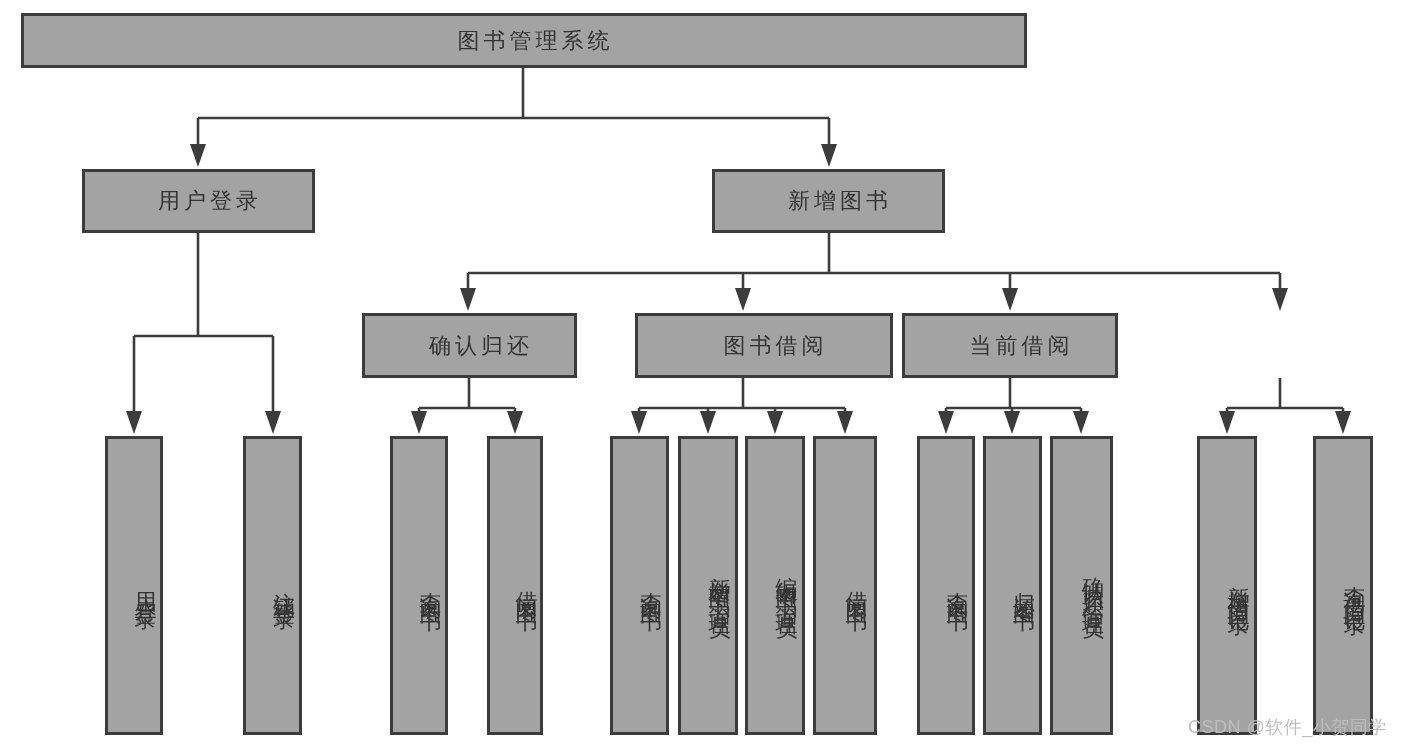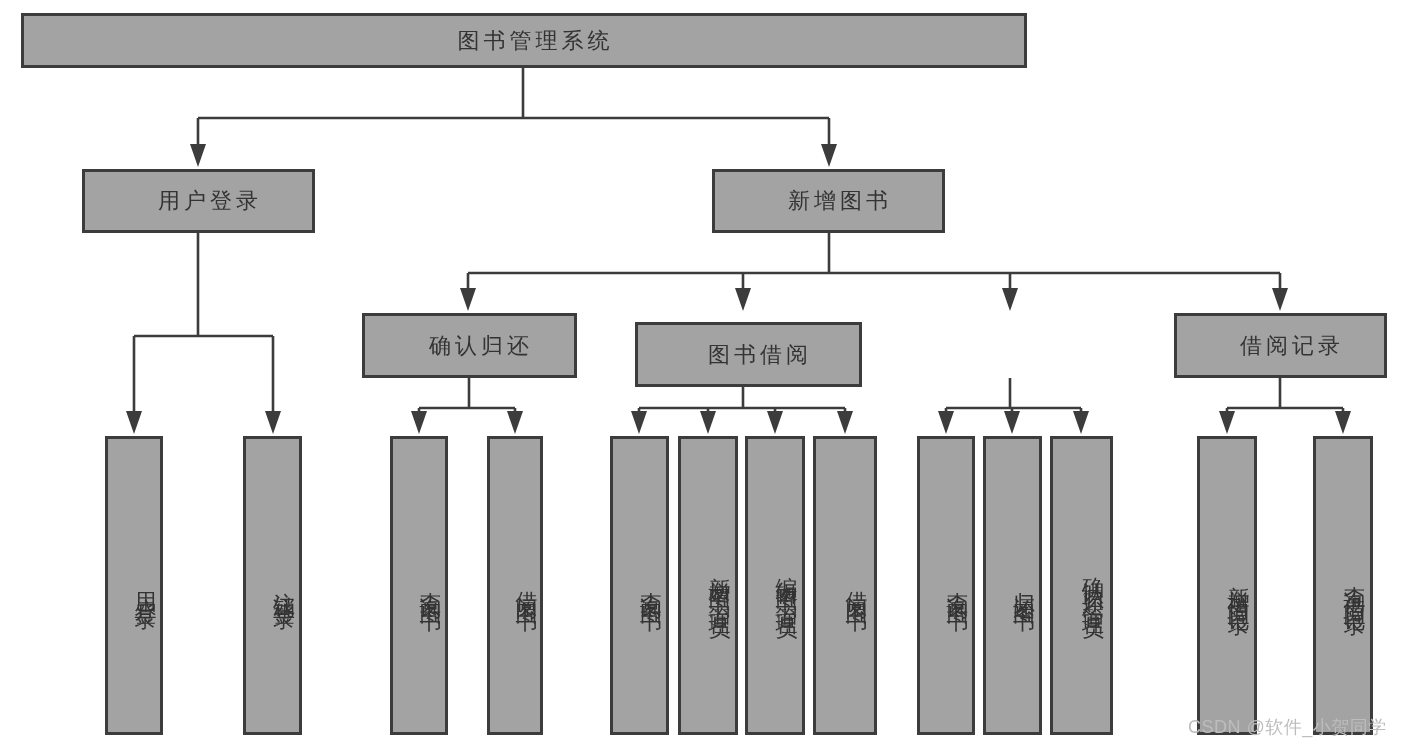--- a/index.html
+++ b/index.html
@@ -59,25 +59,25 @@
   <div class="box" style="left:82px;top:169px;width:233px;height:64px">
     <span class="hlabel">用户登录</span>
   </div>
   <div class="box" style="left:712px;top:169px;width:233px;height:64px">
     <span class="hlabel">新增图书</span>
   </div>
 
   <div class="box" style="left:362px;top:313px;width:215px;height:65px">
     <span class="hlabel">确认归还</span>
   </div>
-  <div class="box" style="left:635px;top:322px;width:227px;height:65px">
+  <div class="box" style="left:635px;top:313px;width:258px;height:65px">
     <span class="hlabel">图书借阅</span>
   </div>
-  <div class="box" style="left:1174px;top:313px;width:213px;height:65px">
-    <span class="hlabel">借阅记录</span>
+  <div class="box" style="left:902px;top:313px;width:216px;height:65px">
+    <span class="hlabel">当前借阅</span>
   </div>
 
   <div class="box leaf" style="left:105px;top:436px;width:58px;height:299px">
     <span class="vlabel">用户登录</span>
   </div>
   <div class="box leaf" style="left:243px;top:436px;width:59px;height:299px">
     <span class="vlabel">注销登录</span>
   </div>
 
   <div class="box leaf" style="left:390px;top:436px;width:58px;height:299px">

